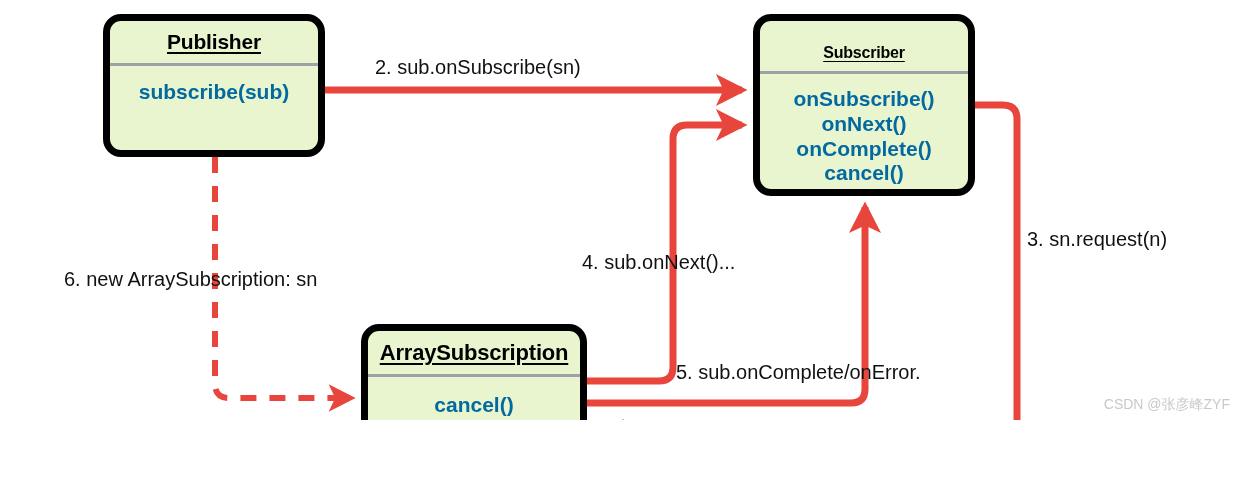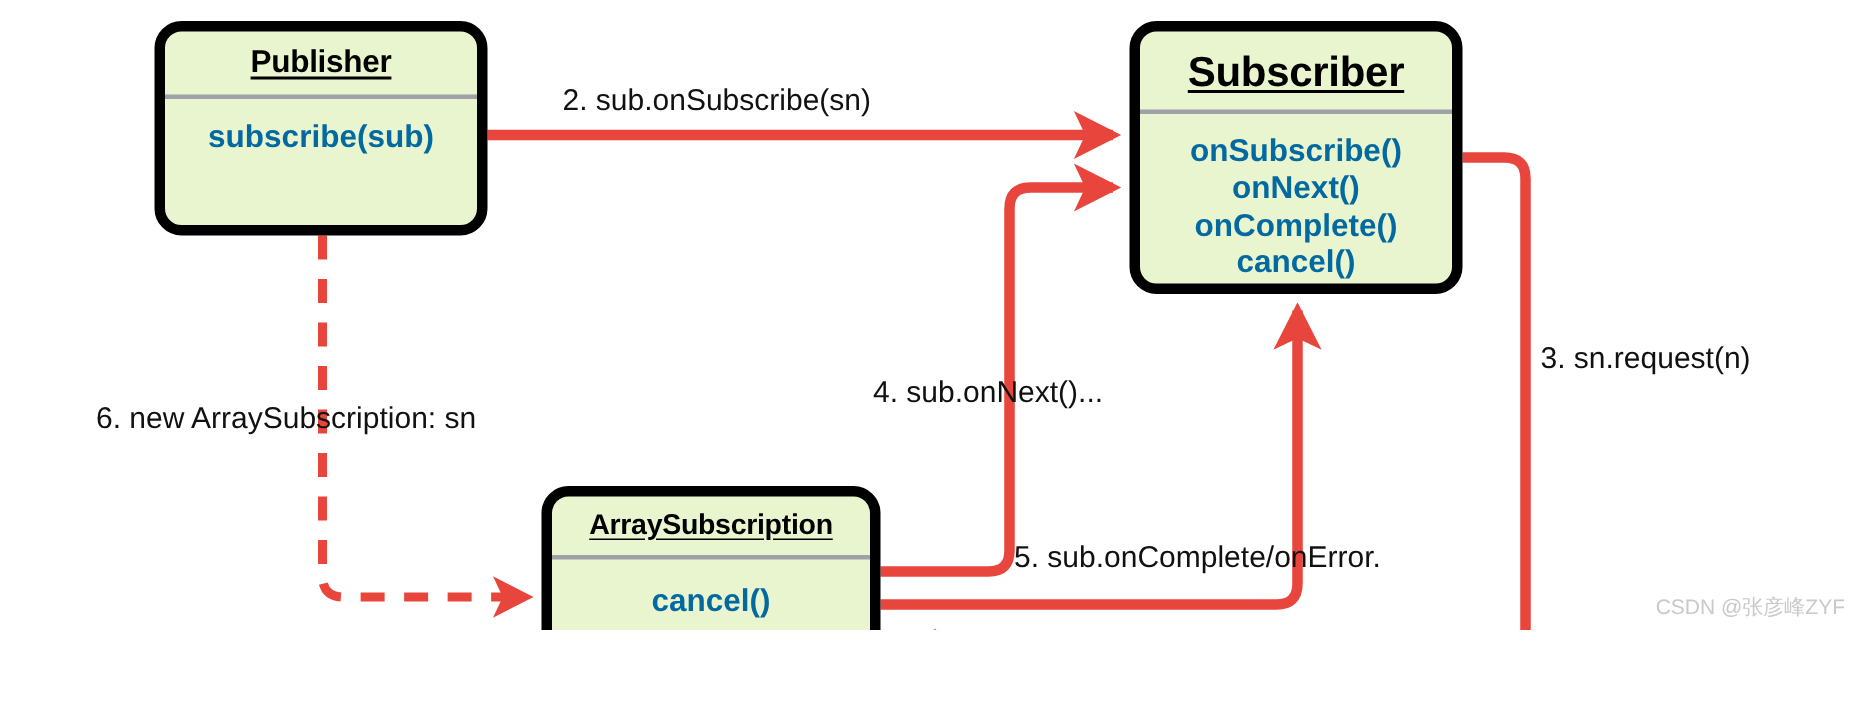--- a/index.html
+++ b/index.html
@@ -51,25 +51,25 @@
   }
 
   #box-publisher   { left: 103px; top: 14px;  width: 222px; height: 143px; }
   #box-subscriber  { left: 753px; top: 14px;  width: 222px; height: 182px; }
   #box-arraysub    { left: 361px; top: 324px; width: 226px; height: 145px; }
 
   #box-publisher .uml-title  { font-size: 21px; padding-top: 9px; }
   #box-publisher .uml-divider{ margin-top: 9px; }
   #box-publisher .uml-members{ font-size: 21px; padding-top: 14px; }
 
-  #box-subscriber .uml-title  { font-size: 28px; padding-top: 11px; }
+  #box-subscriber .uml-title  { font-size: 16px; padding-top: 23px; }
   #box-subscriber .uml-divider{ margin-top: 9px; }
   #box-subscriber .uml-members{ font-size: 21px; padding-top: 13px; }
 
-  #box-arraysub .uml-title  { font-size: 19px; padding-top: 9px; }
+  #box-arraysub .uml-title  { font-size: 22px; padding-top: 9px; }
   #box-arraysub .uml-divider{ margin-top: 8px; }
   #box-arraysub .uml-members{ font-size: 21px; padding-top: 16px; }
 
   
   #wires {
     position: absolute;
     left: 0; top: 0;
     width: 1242px;
     height: 484px;
     z-index: 3;

